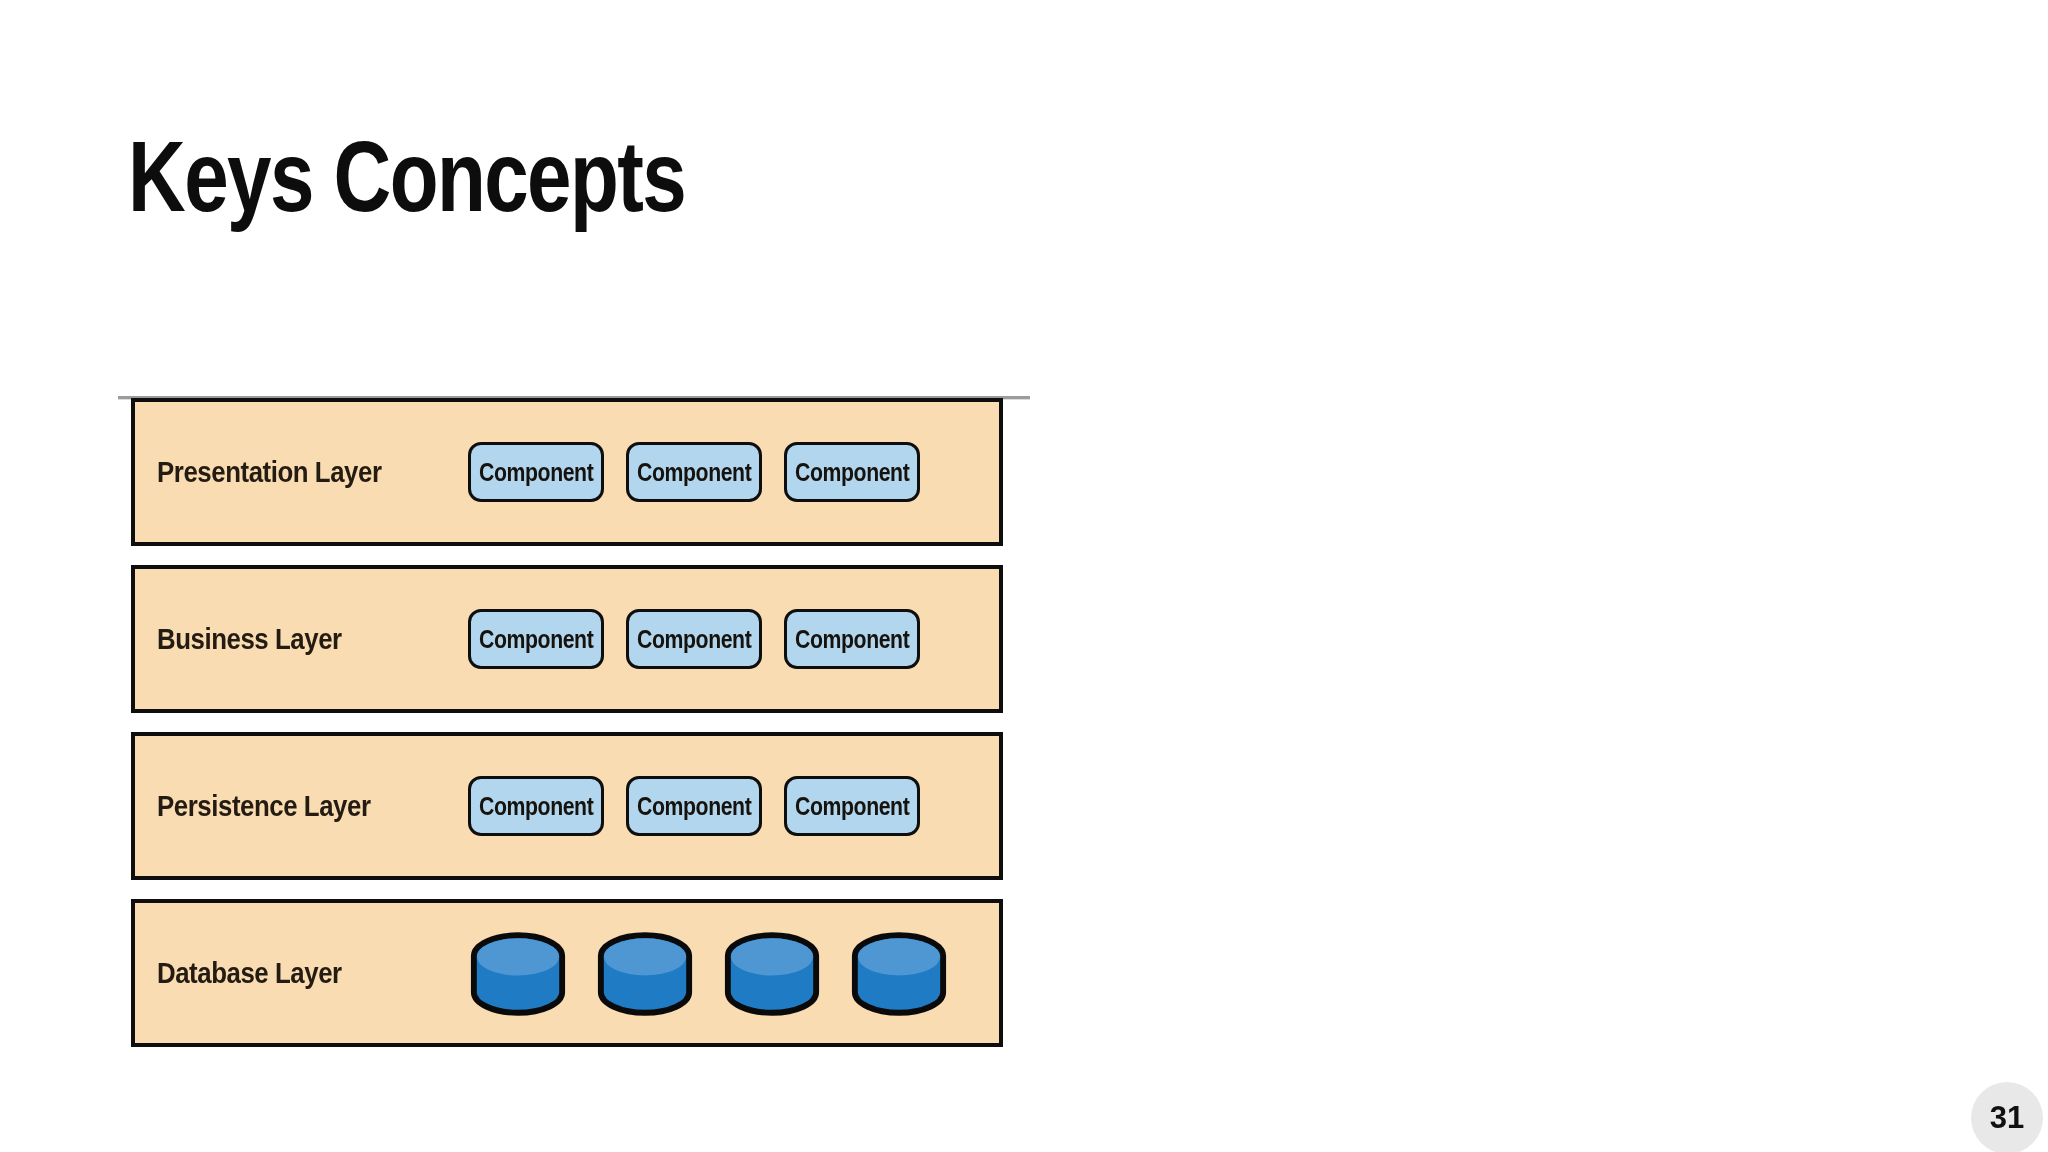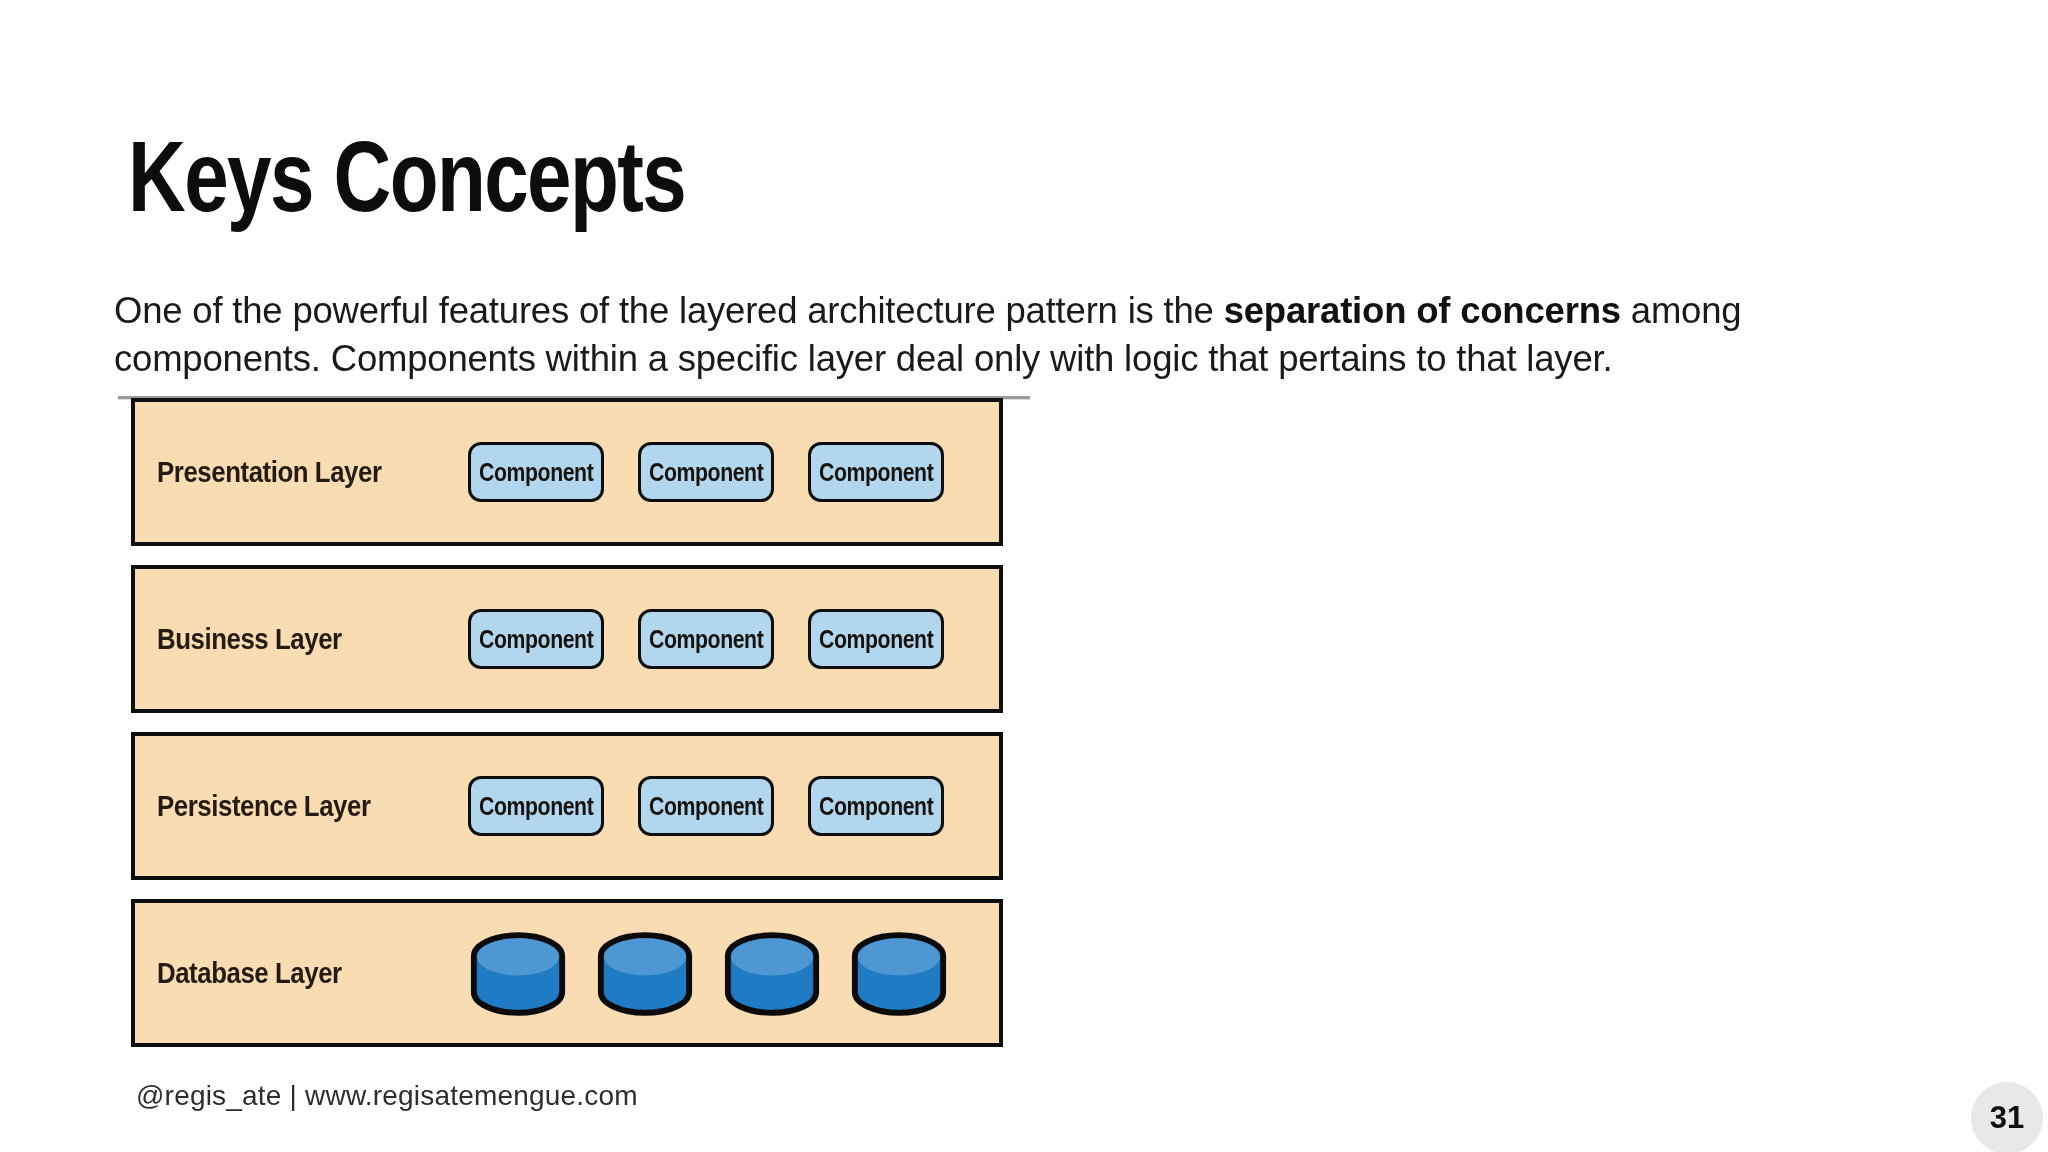--- a/index.html
+++ b/index.html
@@ -41,21 +41,21 @@
   }
   .layer-row:last-child{margin-bottom:0;}
   .layer-label{
     position:absolute;left:22px;top:50%;
     transform:translateY(-50%) scaleX(0.86);transform-origin:0 50%;
     font-size:30px;font-weight:600;letter-spacing:-0.5px;
     color:#241c12;white-space:nowrap;
   }
   .components{
     position:absolute;left:333px;top:50%;transform:translateY(-50%);
-    display:flex;gap:34px;
+    display:flex;gap:22px;
   }
   .component-box{
     box-sizing:border-box;width:136px;height:60px;
     background:var(--component-fill,#b2d6ee);
     border:3px solid var(--outline,#0e0e0e);border-radius:13px;
     display:flex;align-items:center;justify-content:center;
   }
   .component-text{
     font-size:25px;font-weight:600;letter-spacing:-0.5px;color:#16130e;
     transform:scaleX(0.85);white-space:nowrap;
@@ -87,21 +87,20 @@
     font-size:31px;font-weight:700;color:#101010;
   }
 </style>
 </head>
 <body>
 
 <div class="slide">
 
   <h1 class="title"><span class="squeeze">Keys Concepts</span></h1>
 
-  <p class="intro"><span>One of the powerful features of the layered architecture pattern is the </span><b>separation of concerns</b><span> among components. Components within a specific layer deal only with logic that pertains to that layer.</span></p>
 
   <div class="divider"></div>
 
   <div class="diagram">
 
     <div class="layer-row">
       <span class="layer-label">Presentation Layer</span>
       <div class="components">
         <div class="component-box">
             <span class="component-text">Component</span>
@@ -163,19 +162,18 @@
         <svg class="cyl" viewBox="0 0 104 92" aria-hidden="true">
           <path class="cyl-body" d="M7 27 A45 21 0 0 1 97 27 L97 64 A45 21 0 0 1 7 64 Z"></path>
           <ellipse class="cyl-top" cx="52" cy="28" rx="42" ry="19"></ellipse>
         </svg>
       </div>
     </div>
 
   </div>
 
 
-  <div class="footer">@regis_ate | www.regisatemengue.com</div>
 
   <div class="page-badge">
       <span>31</span>
     </div>
 
 </div>
 
 </body></html>

